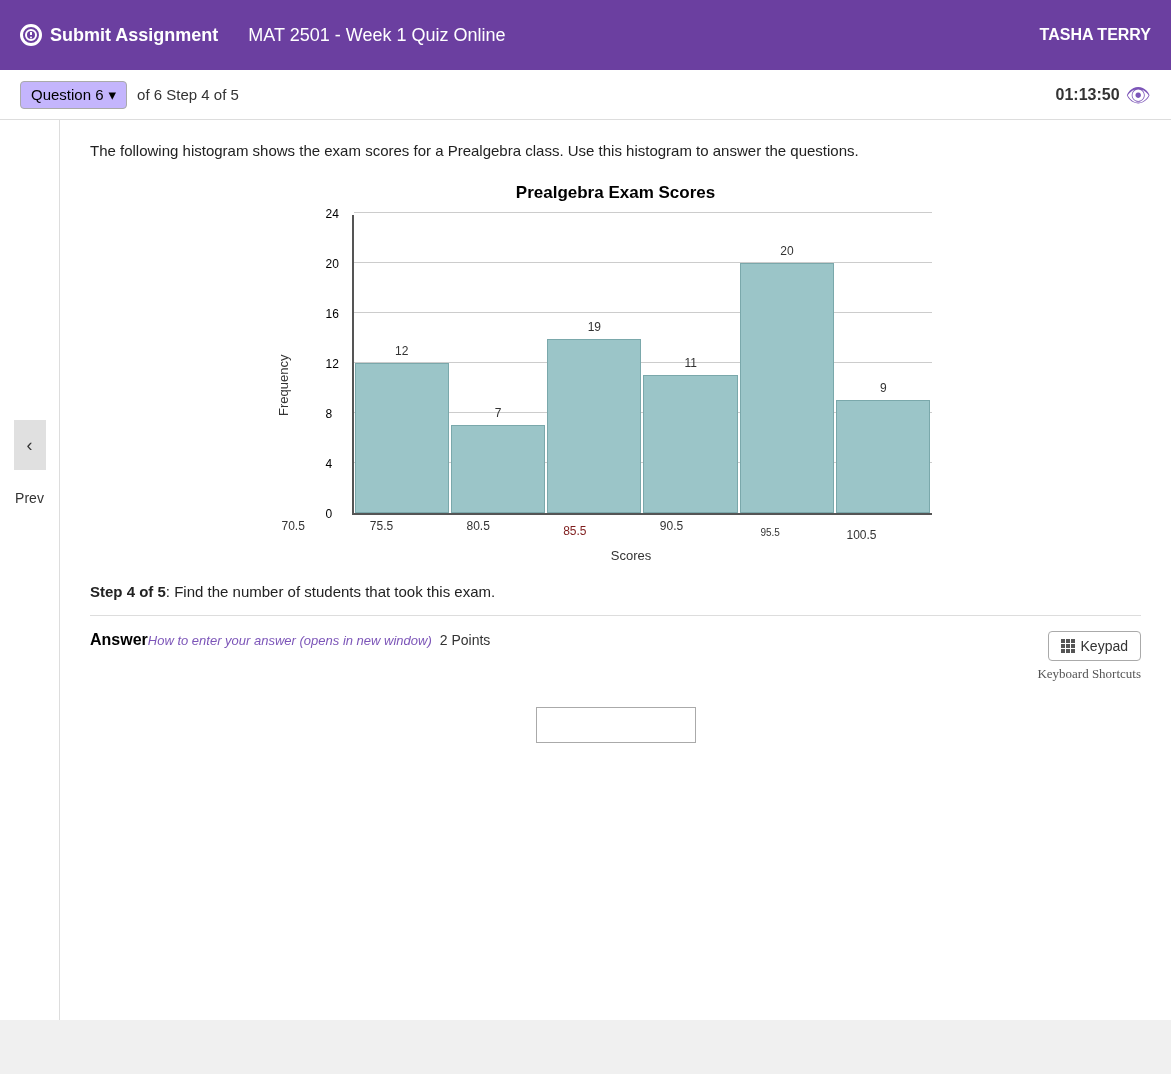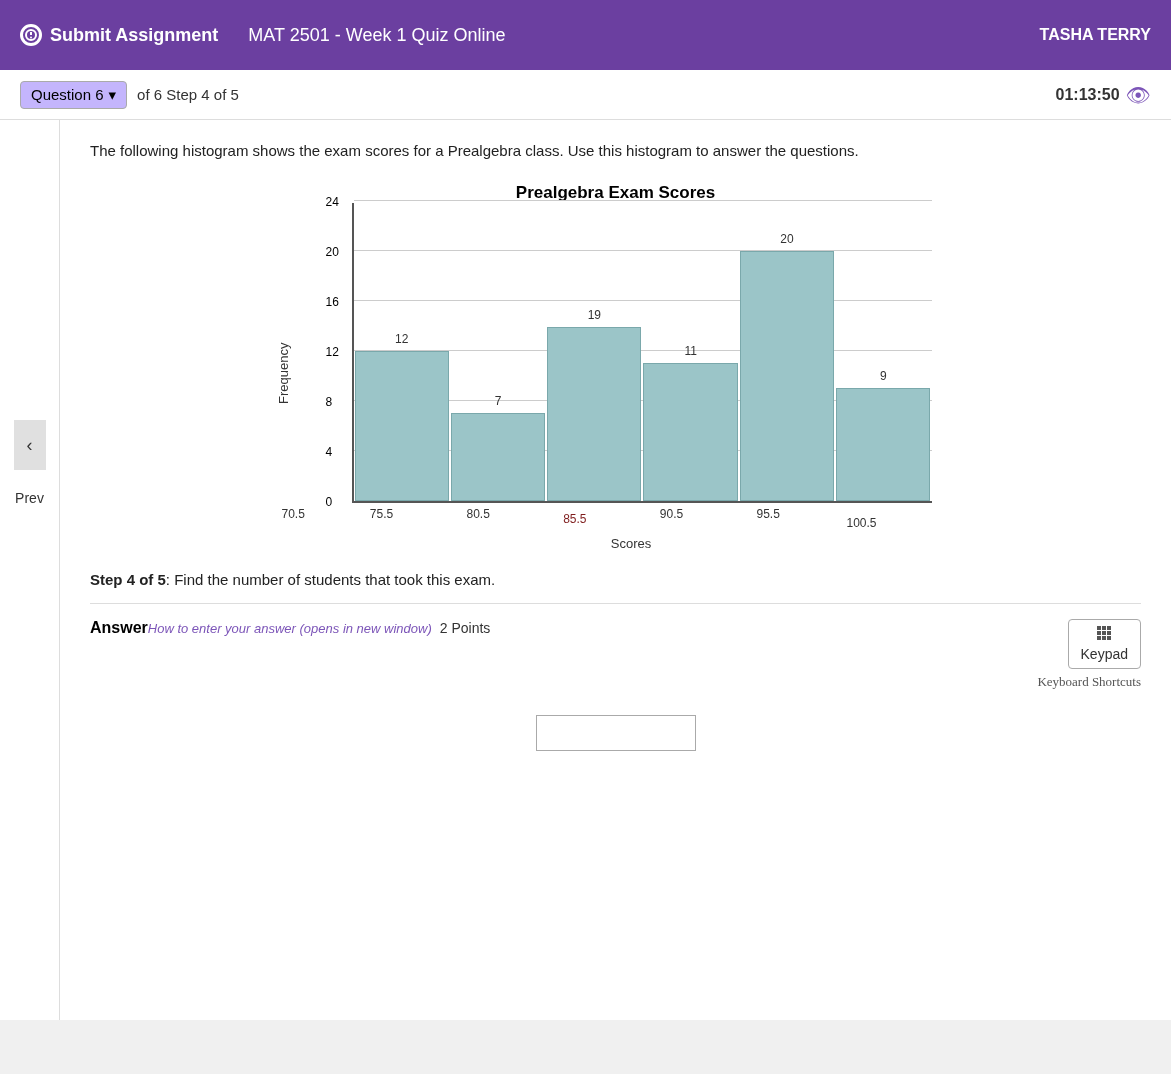--- a/index.html
+++ b/index.html
@@ -107,21 +107,21 @@
     .chart-container {
       display: flex;
       justify-content: center;
       margin: 10px 0 20px 0;
     }
 
     .chart-title {
       text-align: center;
       font-size: 17px;
       font-weight: bold;
-      margin-bottom: 0;
+      margin-bottom: 12px;
     }
 
     .chart-inner {
       position: relative;
       width: 620px;
       height: 340px;
       margin-left: 55px;
       border-left: 2px solid #333;
       border-bottom: 2px solid #333;
     }
@@ -190,21 +190,20 @@
       display: flex;
       align-items: center;
       gap: 6px;
       border: 1px solid #aaa;
       border-radius: 4px;
       padding: 6px 12px;
       font-size: 14px;
       background: white;
       cursor: pointer;
       color: #333;
-      flex-direction: column;
     }
 
     .keyboard-shortcuts {
       font-size: 13px;
       color: #555;
       cursor: pointer;
       font-family: Liberation Serif, serif;
     }
 
     
@@ -375,21 +374,21 @@
             </div>
 
             <div style="display:flex; width:580px; margin-left:0px;">
               <div style="flex:0; width:0; position:relative; font-size:12px; color:#333; padding-top:4px; text-align:center;">
                 <span style="position:absolute; left:-15px; white-space:nowrap;">70.5</span>
               </div>
               <div style="flex:1; text-align:right; font-size:12px; color:#333; padding-top:4px;">75.5</div>
               <div style="flex:1; text-align:right; font-size:12px; color:#333; padding-top:4px;">80.5</div>
               <div style="flex:1; text-align:right; font-size:12px; color:#7f1d1d; padding-top:9px;">85.5</div>
               <div style="flex:1; text-align:right; font-size:12px; color:#333; padding-top:4px;">90.5</div>
-              <div style="flex:1; text-align:right; font-size:12px; color:#333; padding-top:4px;">95.5</div>
+              <div style="flex:1; text-align:right; font-size:10px; color:#333; padding-top:12px;">95.5</div>
               <div style="flex:1; text-align:right; font-size:12px; color:#333; padding-top:13px;">100.5</div>
             </div>
 
             <div style="text-align:center; font-size:13px; color:#333; margin-top:6px;">Scores</div>
           </div>
         </div>
       </div>
     </div>
 
     <p class="step-instruction">

